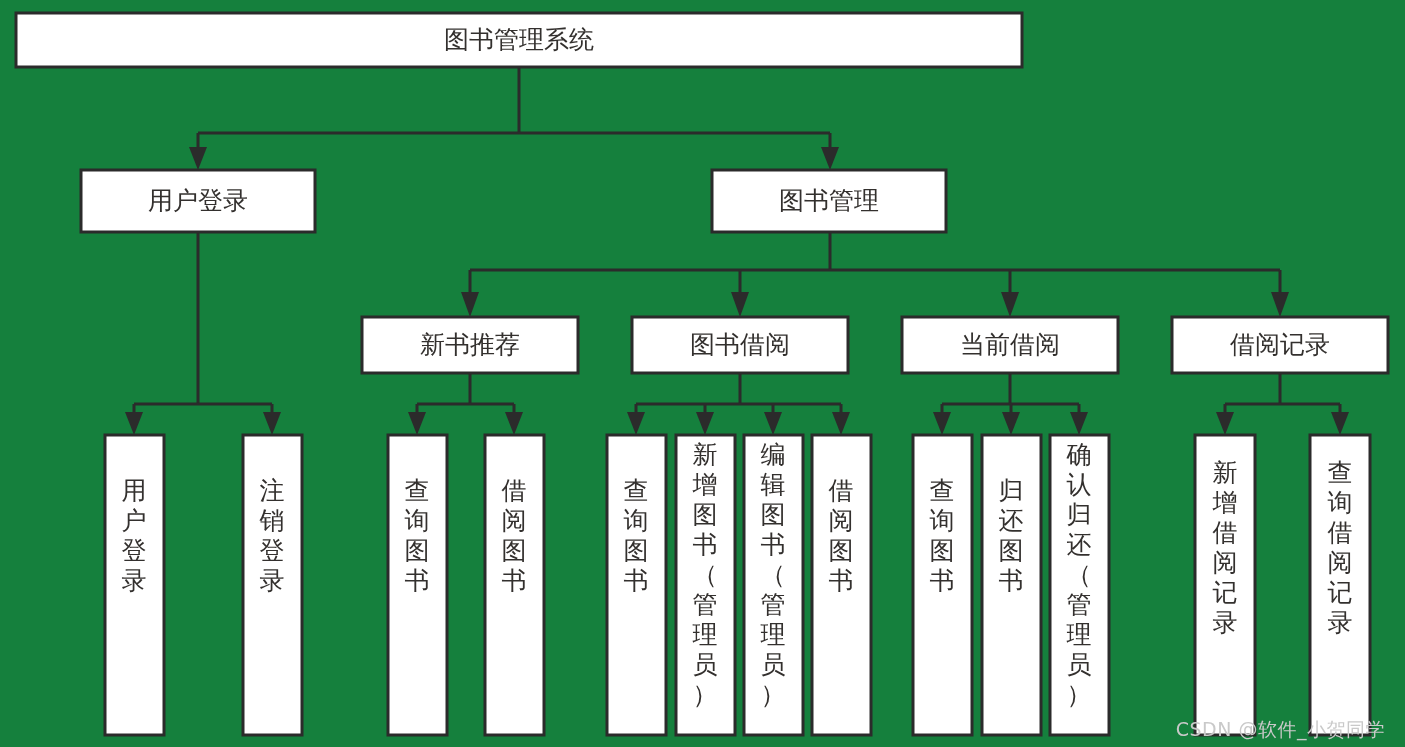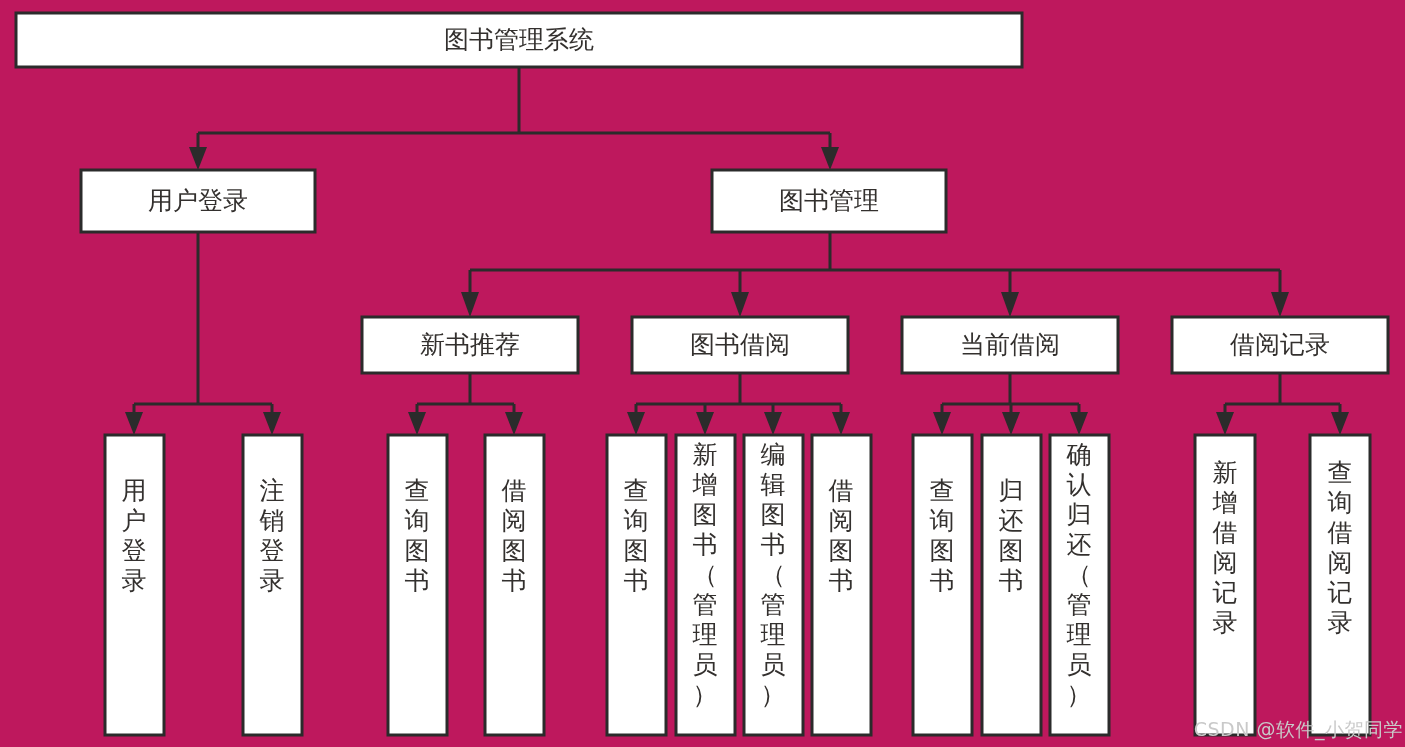--- a/index.html
+++ b/index.html
@@ -11,21 +11,21 @@
   body {
     width: 1405px;
     height: 747px;
     overflow: hidden;
     font-family: "DejaVu Sans", "Liberation Sans", sans-serif;
   }
   #diagram-root {
     position: relative;
     width: 1405px;
     height: 747px;
-    background: #be185d;
+    background: #15803d;
   }
   svg.diagram-canvas {
     position: absolute;
     top: 0;
     left: 0;
     width: 1405px;
     height: 747px;
     display: block;
   }
   .node-box {
@@ -51,21 +51,21 @@
     dominant-baseline: middle;
   }
   .node-label-v {
     fill: #33302e;
     font-family: "DejaVu Sans", "Liberation Sans", sans-serif;
     font-size: 25px;
     text-anchor: middle;
   }
   .watermark-text {
     position: absolute;
-    right: 2px;
+    right: 20px;
     bottom: 4px;
     color: #c9c9c9;
     font-size: 19px;
     font-family: "DejaVu Sans", "Liberation Sans", sans-serif;
     white-space: nowrap;
     letter-spacing: 0.5px;
     pointer-events: none;
   }
 </style>
 </head>

